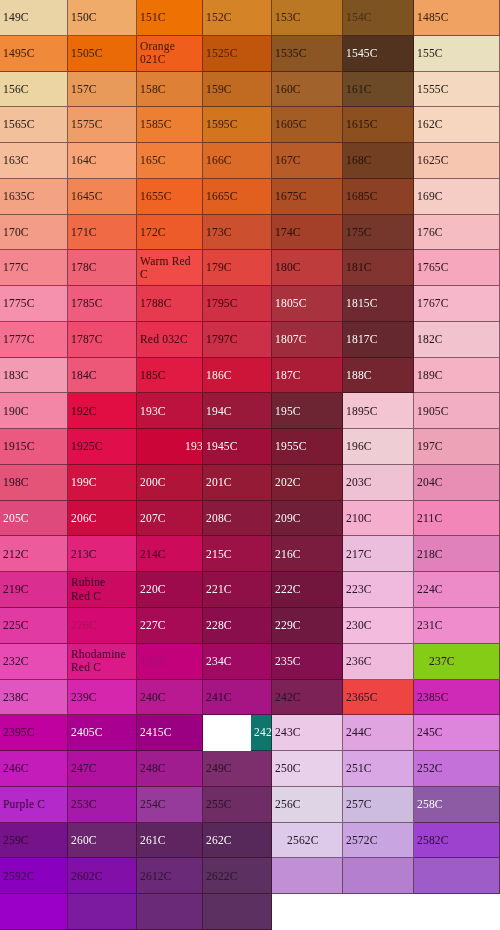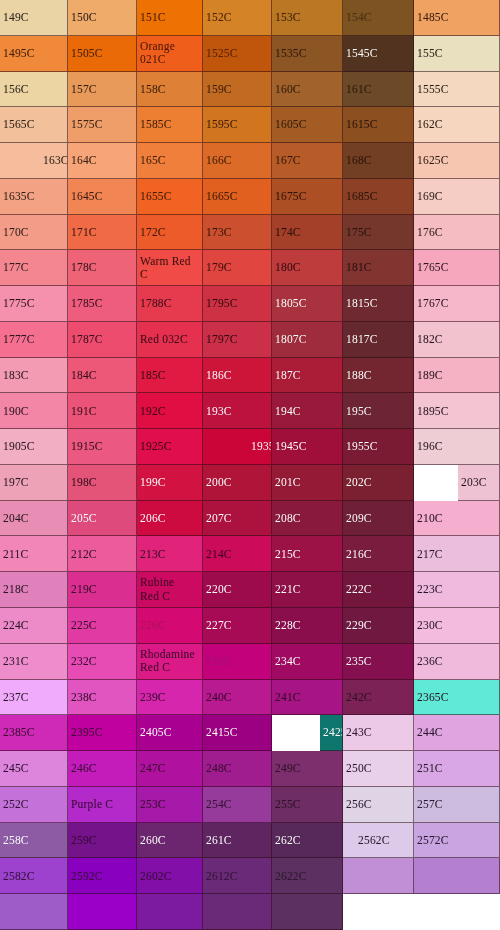--- a/index.html
+++ b/index.html
@@ -127,21 +127,21 @@
     </div>
     <div class="swatch" style="background: rgb(163, 93, 36);">
       <span class="swatch-label" style="color: rgb(49, 26, 10);">1605C</span>
     </div>
     <div class="swatch" style="background: rgb(140, 79, 32);">
       <span class="swatch-label" style="color: rgb(43, 22, 9);">1615C</span>
     </div>
     <div class="swatch" style="background: rgb(247, 214, 192);">
       <span class="swatch-label" style="color: rgb(46, 32, 24);">162C</span>
     </div>
-    <div class="swatch" style="background: rgb(246, 189, 157); padding-left: 40px;">
+    <div class="swatch" style="background: rgb(246, 189, 157);">
       <span class="swatch-label" style="color: rgb(46, 32, 24);">163C</span>
     </div>
     <div class="swatch" style="background: rgb(246, 164, 120);">
       <span class="swatch-label" style="color: rgb(55, 32, 15);">164C</span>
     </div>
     <div class="swatch" style="background: rgb(240, 127, 60);">
       <span class="swatch-label" style="color: rgb(60, 30, 10);">165C</span>
     </div>
     <div class="swatch" style="background: rgb(221, 107, 40);">
       <span class="swatch-label" style="color: rgb(59, 28, 8);">166C</span>
@@ -277,23 +277,20 @@
     </div>
     <div class="swatch" style="background: rgb(115, 38, 47);">
       <span class="swatch-label" style="color: rgb(255, 255, 255);">188C</span>
     </div>
     <div class="swatch" style="background: rgb(245, 178, 196); text-align: center;">
       <span class="swatch-label" style="color: rgb(42, 21, 32);">189C</span>
     </div>
     <div class="swatch" style="background: rgb(243, 134, 166);">
       <span class="swatch-label" style="color: rgb(42, 21, 32);">190C</span>
     </div>
-    <div class="swatch" style="background: rgb(236, 83, 121);">
-      <span class="swatch-label" style="color: rgb(52, 14, 28);">191C</span>
-    </div>
     <div class="swatch" style="background: rgb(225, 14, 68);">
       <span class="swatch-label" style="color: rgb(58, 8, 20);">192C</span>
     </div>
     <div class="swatch" style="background: rgb(189, 18, 62);">
       <span class="swatch-label" style="color: rgb(255, 255, 255);">193C</span>
     </div>
     <div class="swatch" style="background: rgb(152, 25, 58);">
       <span class="swatch-label" style="color: rgb(255, 255, 255);">194C</span>
     </div>
     <div class="swatch" style="background: rgb(109, 36, 51);">
@@ -334,21 +331,21 @@
     </div>
     <div class="swatch" style="background: rgb(176, 20, 56);">
       <span class="swatch-label" style="color: rgb(255, 255, 255);">200C</span>
     </div>
     <div class="swatch" style="background: rgb(149, 26, 54);">
       <span class="swatch-label" style="color: rgb(255, 255, 255);">201C</span>
     </div>
     <div class="swatch" style="background: rgb(123, 32, 48);">
       <span class="swatch-label" style="color: rgb(255, 255, 255);">202C</span>
     </div>
-    <div class="swatch" style="background: rgb(238, 193, 211); margin-left: 44px;">
+    <div class="swatch" style="background: rgb(238, 193, 211);">
       <span class="swatch-label" style="color: rgb(42, 22, 35);">203C</span>
     </div>
     <div class="swatch" style="background: rgb(232, 142, 180);">
       <span class="swatch-label" style="color: rgb(42, 22, 35);">204C</span>
     </div>
     <div class="swatch" style="background: rgb(223, 74, 125);">
       <span class="swatch-label" style="color: rgb(255, 255, 255);">205C</span>
     </div>
     <div class="swatch" style="background: rgb(205, 11, 65);">
       <span class="swatch-label" style="color: rgb(255, 255, 255);">206C</span>
@@ -444,39 +441,39 @@
     </div>
     <div class="swatch" style="background: rgb(161, 10, 99);">
       <span class="swatch-label" style="color: rgb(255, 255, 255);">234C</span>
     </div>
     <div class="swatch" style="background: rgb(132, 16, 79);">
       <span class="swatch-label" style="color: rgb(255, 255, 255);">235C</span>
     </div>
     <div class="swatch" style="background: rgb(240, 186, 221);">
       <span class="swatch-label" style="color: rgb(42, 21, 42);">236C</span>
     </div>
-    <div class="swatch" style="background: #f0abfc;">
+    <div class="swatch" style="background: #84cc16; padding-left: 12px;">
       <span class="swatch-label" style="color: rgb(42, 21, 42);">237C</span>
     </div>
     <div class="swatch" style="background: rgb(224, 85, 191);">
       <span class="swatch-label" style="color: rgb(52, 9, 47);">238C</span>
     </div>
     <div class="swatch" style="background: rgb(215, 38, 174);">
       <span class="swatch-label" style="color: rgb(58, 10, 48);">239C</span>
     </div>
     <div class="swatch" style="background: rgb(185, 26, 146);">
       <span class="swatch-label" style="color: rgb(55, 10, 44);">240C</span>
     </div>
     <div class="swatch" style="background: rgb(166, 21, 131);">
       <span class="swatch-label" style="color: rgb(53, 10, 43);">241C</span>
     </div>
     <div class="swatch" style="background: rgb(125, 34, 87);">
       <span class="swatch-label" style="color: rgb(46, 18, 39);">242C</span>
     </div>
-    <div class="swatch" style="background: #5eead4;">
+    <div class="swatch" style="background: #ef4444;">
       <span class="swatch-label" style="color: rgb(42, 21, 42);">2365C</span>
     </div>
     <div class="swatch" style="background: rgb(207, 42, 183);">
       <span class="swatch-label" style="color: rgb(58, 10, 51);">2385C</span>
     </div>
     <div class="swatch" style="background: rgb(192, 0, 159);">
       <span class="swatch-label" style="color: rgb(59, 9, 53);">2395C</span>
     </div>
     <div class="swatch" style="background: rgb(170, 0, 146);">
       <span class="swatch-label" style="color: rgb(255, 255, 255);">2405C</span>

